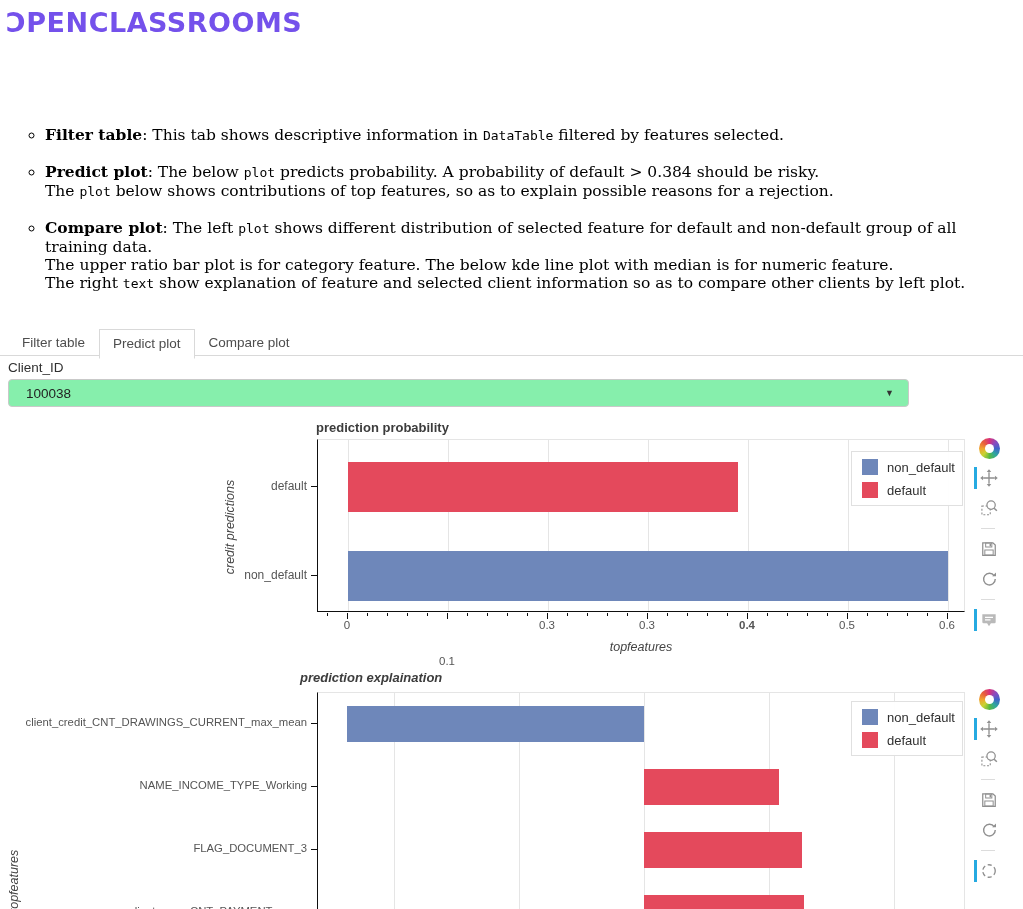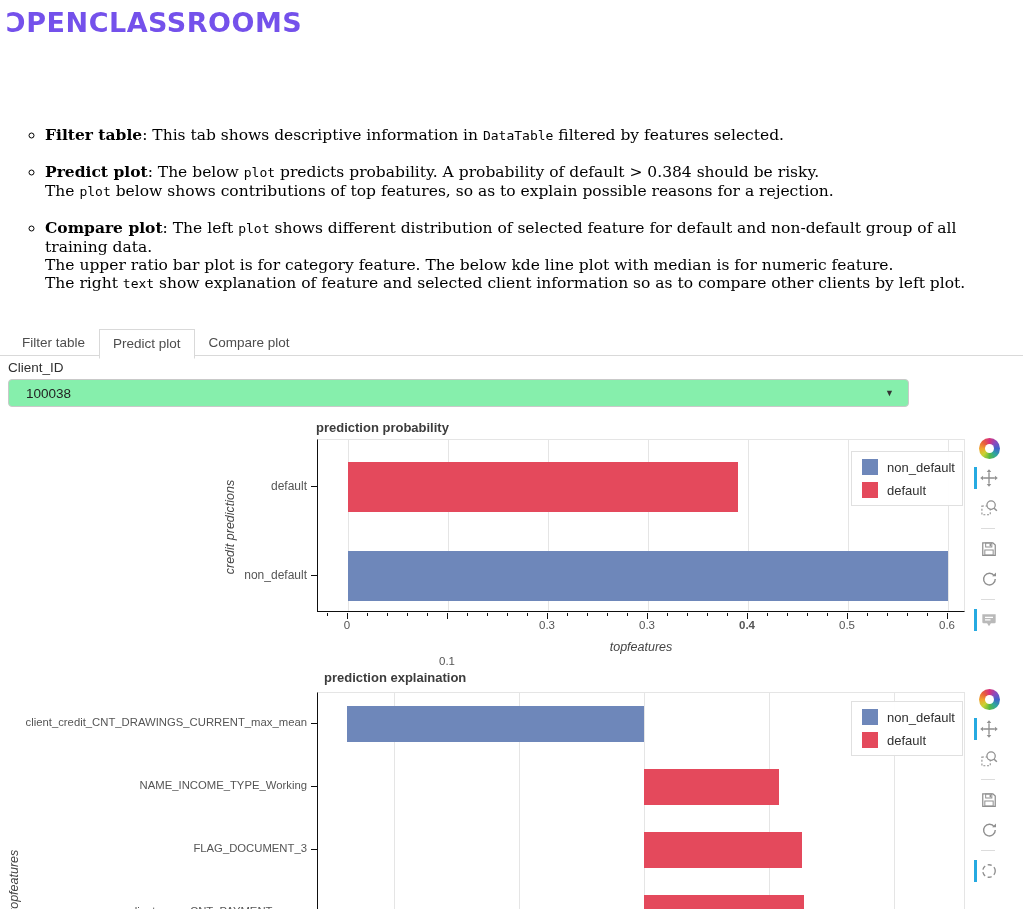--- a/index.html
+++ b/index.html
@@ -213,21 +213,21 @@
         <div class="tool-sep"></div>
         <div class="tool active">
           <svg width="20" height="20" viewBox="0 0 24 24">
             <path d="M4 5h16v9.5a1.5 1.5 0 0 1-1.5 1.5h-4.2L12 19.6 9.7 16H5.5A1.5 1.5 0 0 1 4 14.5z" fill="#b9b9b9"></path>
             <path d="M7.2 8.8h9.6M7.2 11.8h6.6" stroke="#fff" stroke-width="1.4" fill="none"></path>
           </svg>
         </div>
       </div>
     </div>
   <div class="chart" id="chart-1">
-      <div class="chart-title abs" style="left: 324px; top: 670px;">prediction explaination</div>
+      <div class="chart-title abs" style="left: 300px; top: 670px; font-style: italic;">prediction explaination</div>
       <div class="plot" style="left: 317px; top: 692px; width: 648px; height: 378px;">
         <div class="gridline" style="left: 75.5px;"></div>
         <div class="gridline" style="left: 200.5px;"></div>
         <div class="gridline" style="left: 325.5px;"></div>
         <div class="gridline" style="left: 450.5px;"></div>
         <div class="gridline" style="left: 575.5px;"></div>
         <div class="bar" style="left: 28.5px; width: 297.5px; top: 13px; height: 36px; background: rgb(110, 135, 186);"></div>
         <div class="bar" style="left: 326px; width: 135px; top: 76px; height: 36px; background: rgb(228, 73, 92);"></div>
         <div class="bar" style="left: 326px; width: 157.5px; top: 139px; height: 36px; background: rgb(228, 73, 92);"></div>
         <div class="bar" style="left: 326px; width: 160px; top: 202px; height: 36px; background: rgb(228, 73, 92);"></div>

